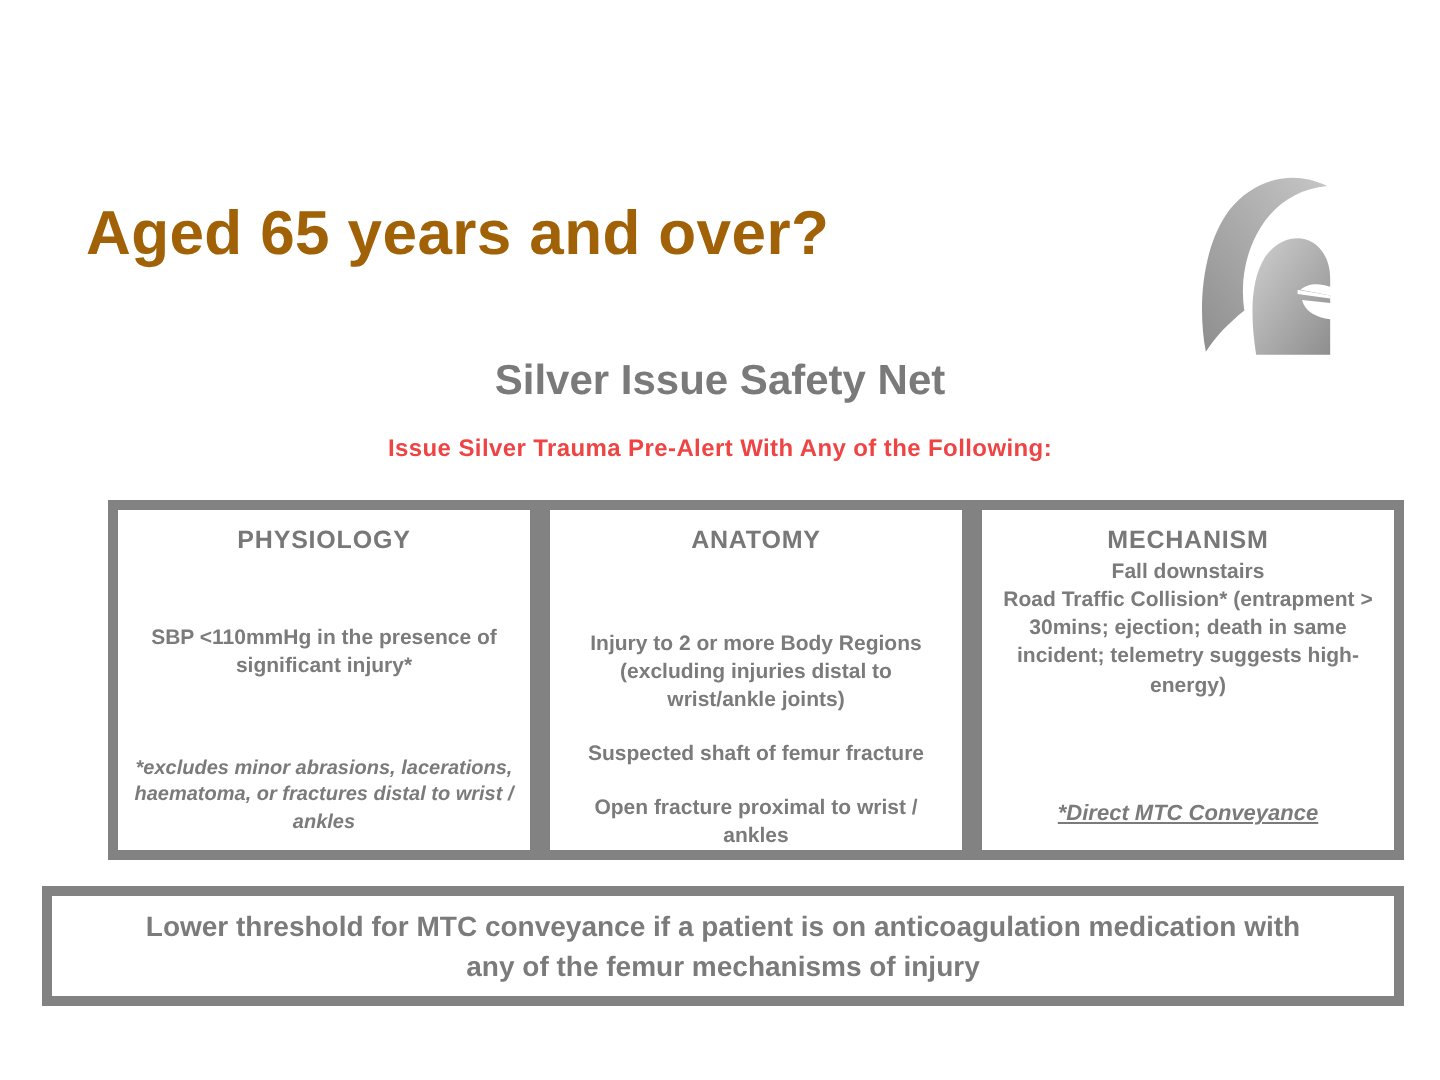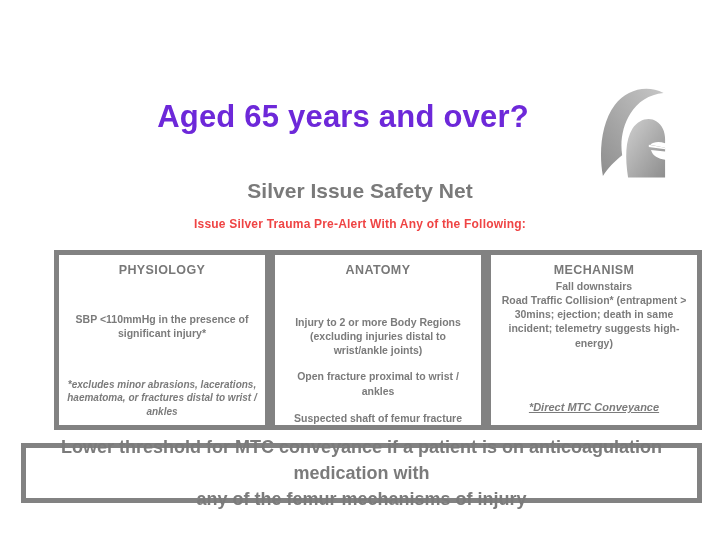--- a/index.html
+++ b/index.html
@@ -9,24 +9,24 @@
     font-family: "Liberation Sans", sans-serif;
     position: relative;
     overflow: hidden;
     color: #7b7b7b;
   }
   .slide { position: absolute; inset: 0; }
 
   .title {
     position: absolute;
     left: 43px; top: 99px; width: 600px;
-    text-align: center;
+    text-align: left;
     font-size: 31px;
     font-weight: bold;
-    color: #6d28d9;
+    color: #a16207;
     letter-spacing: 0.2px;
   }
   .logo {
     position: absolute;
     left: 597px; top: 87px;
     width: 74px; height: 92px;
   }
   .section-heading {
     position: absolute;
     left: 0; top: 179px; width: 720px;
@@ -102,21 +102,21 @@
     width: 681px; height: 60px;
     box-sizing: border-box;
     border: 5px solid #828282;
     background: #ffffff;
     display: flex;
     flex-direction: column;
     align-items: center;
     justify-content: center;
     text-align: center;
     font-weight: bold;
-    font-size: 18px;
+    font-size: 14px;
     line-height: 1.45;
     color: #7b7b7b;
     padding: 0 12px;
   }
 </style>
 </head>
 <body>
 
 <div class="slide">
 
@@ -156,22 +156,22 @@
 
     <div class="criteria-box box-physiology">
       <div class="box-header">PHYSIOLOGY</div>
       <div class="criteria-item item-0">SBP &lt;110mmHg in the presence of significant injury*</div>
       <div class="box-footnote">*excludes minor abrasions, lacerations, haematoma, or fractures distal to wrist / ankles</div>
     </div>
 
     <div class="criteria-box box-anatomy">
       <div class="box-header">ANATOMY</div>
       <div class="criteria-item item-0">Injury to 2 or more Body Regions (excluding injuries distal to wrist/ankle joints)</div>
+      <div class="criteria-item item-1">Suspected shaft of femur fracture</div>
       <div class="criteria-item item-2">Open fracture proximal to wrist / ankles</div>
-      <div class="criteria-item item-1">Suspected shaft of femur fracture</div>
     </div>
 
     <div class="criteria-box box-mechanism">
       <div class="box-header">MECHANISM</div>
       <div class="criteria-item item-0">Fall downstairs</div>
       <div class="criteria-item item-1">Road Traffic Collision* (entrapment &gt; 30mins; ejection; death in same incident; telemetry suggests high-energy)</div>
       <div class="box-footnote underlined">*Direct MTC Conveyance</div>
     </div>
 
   </div>

